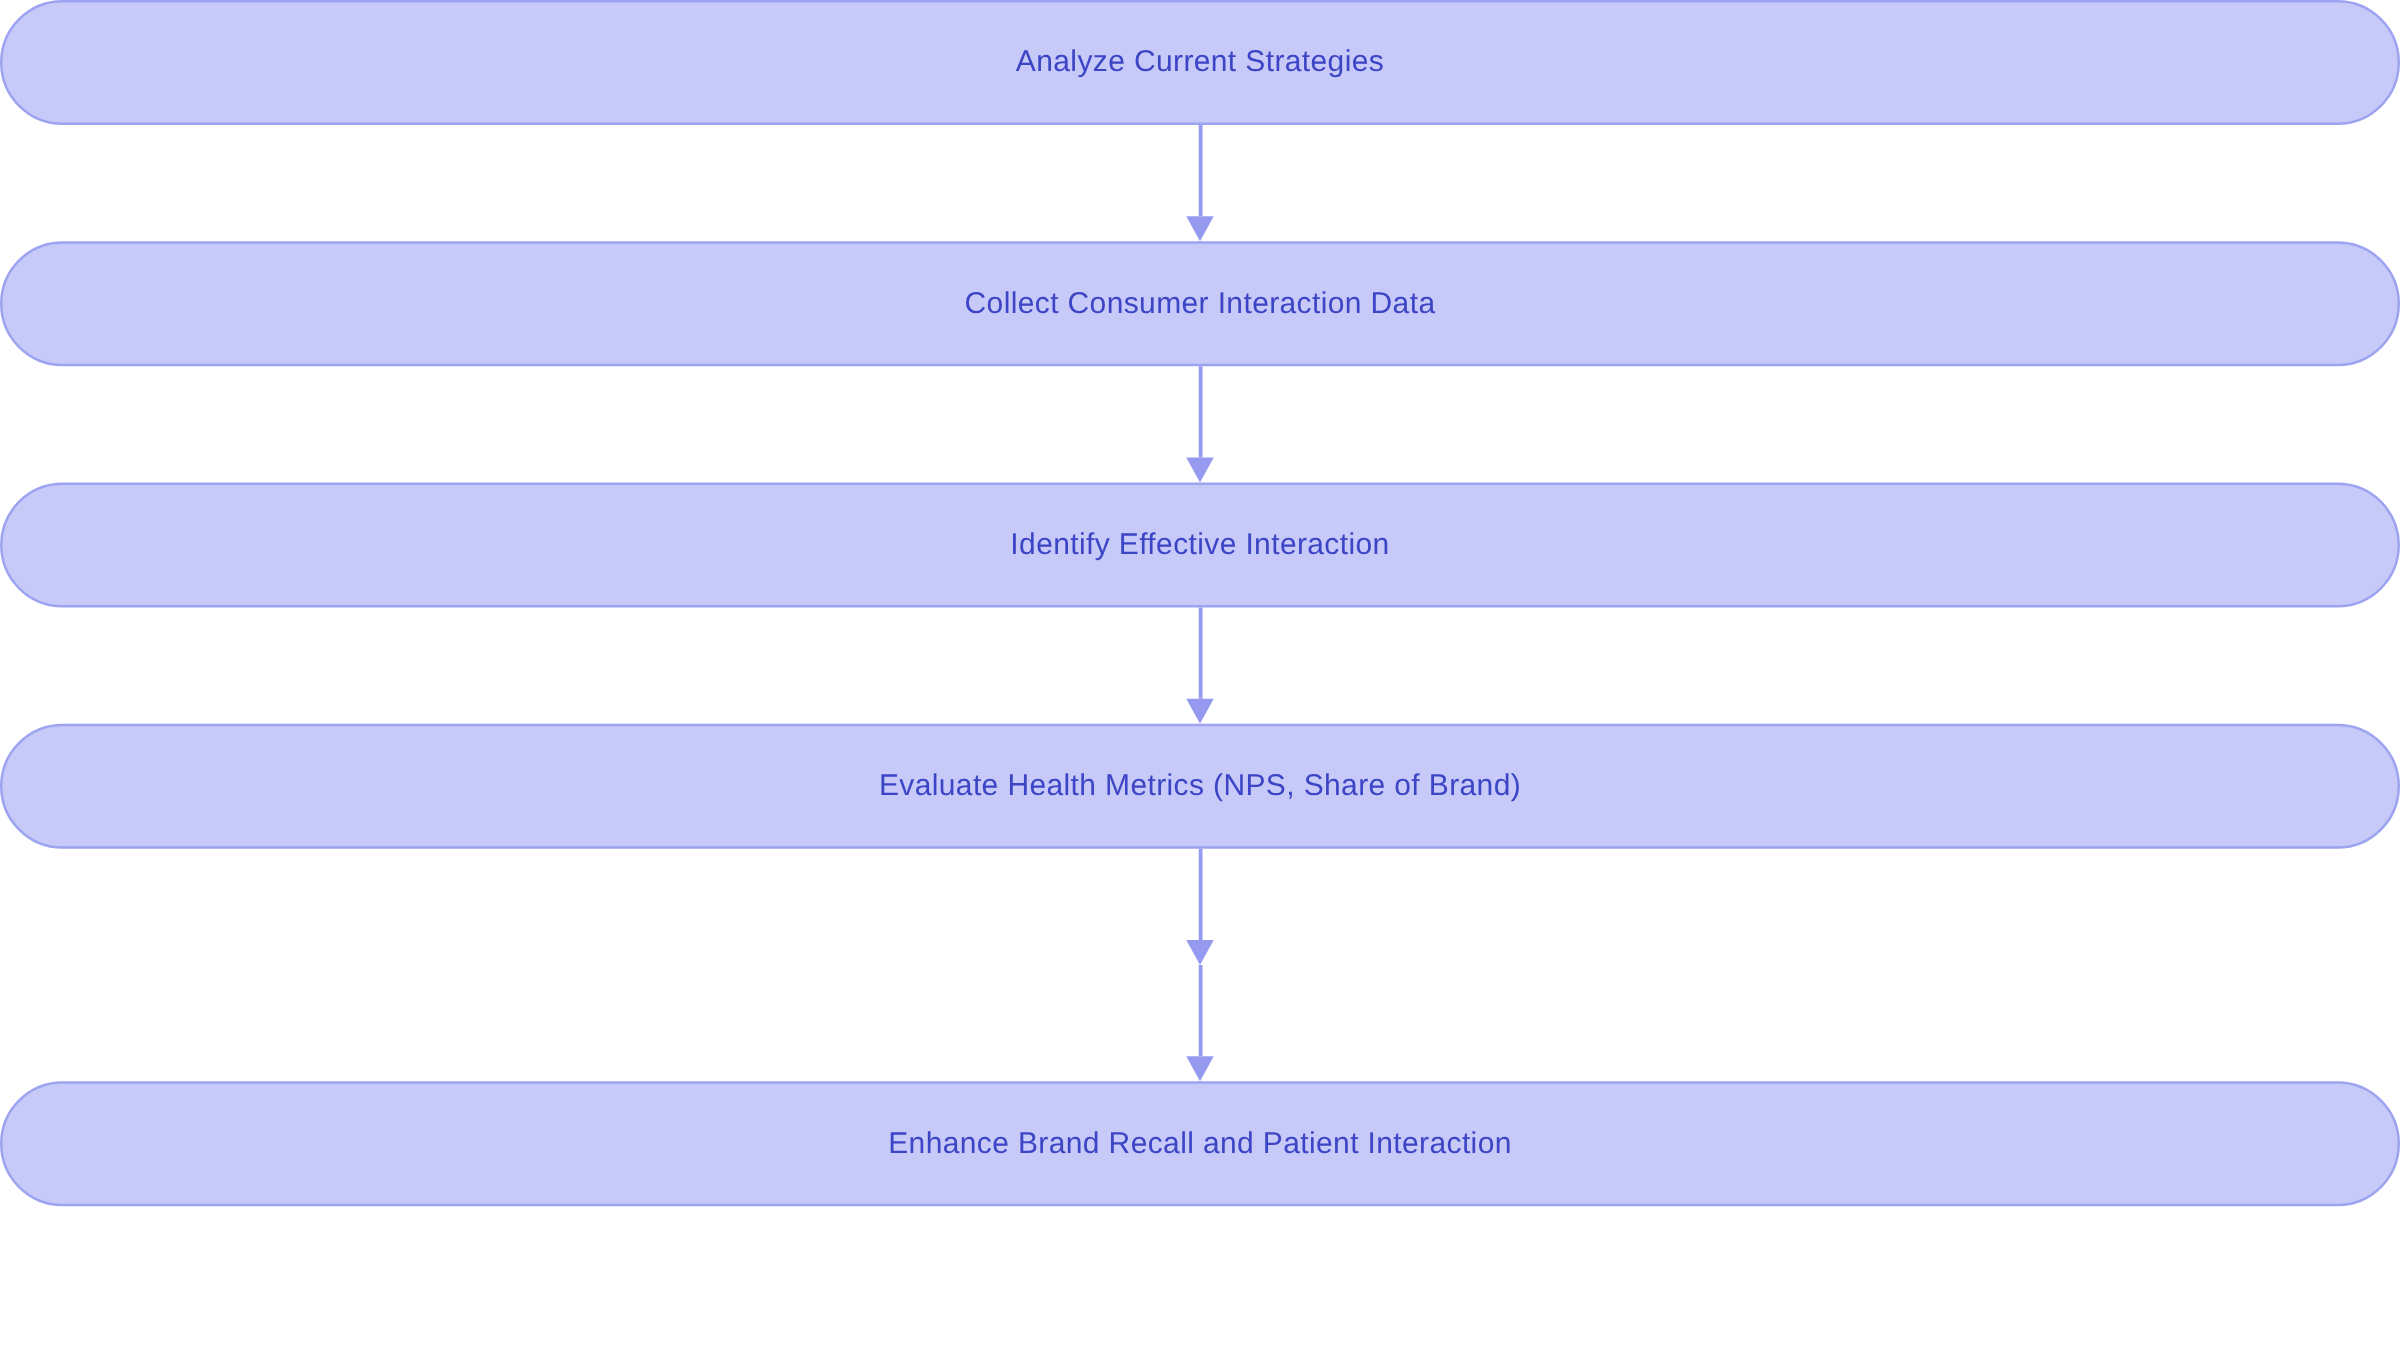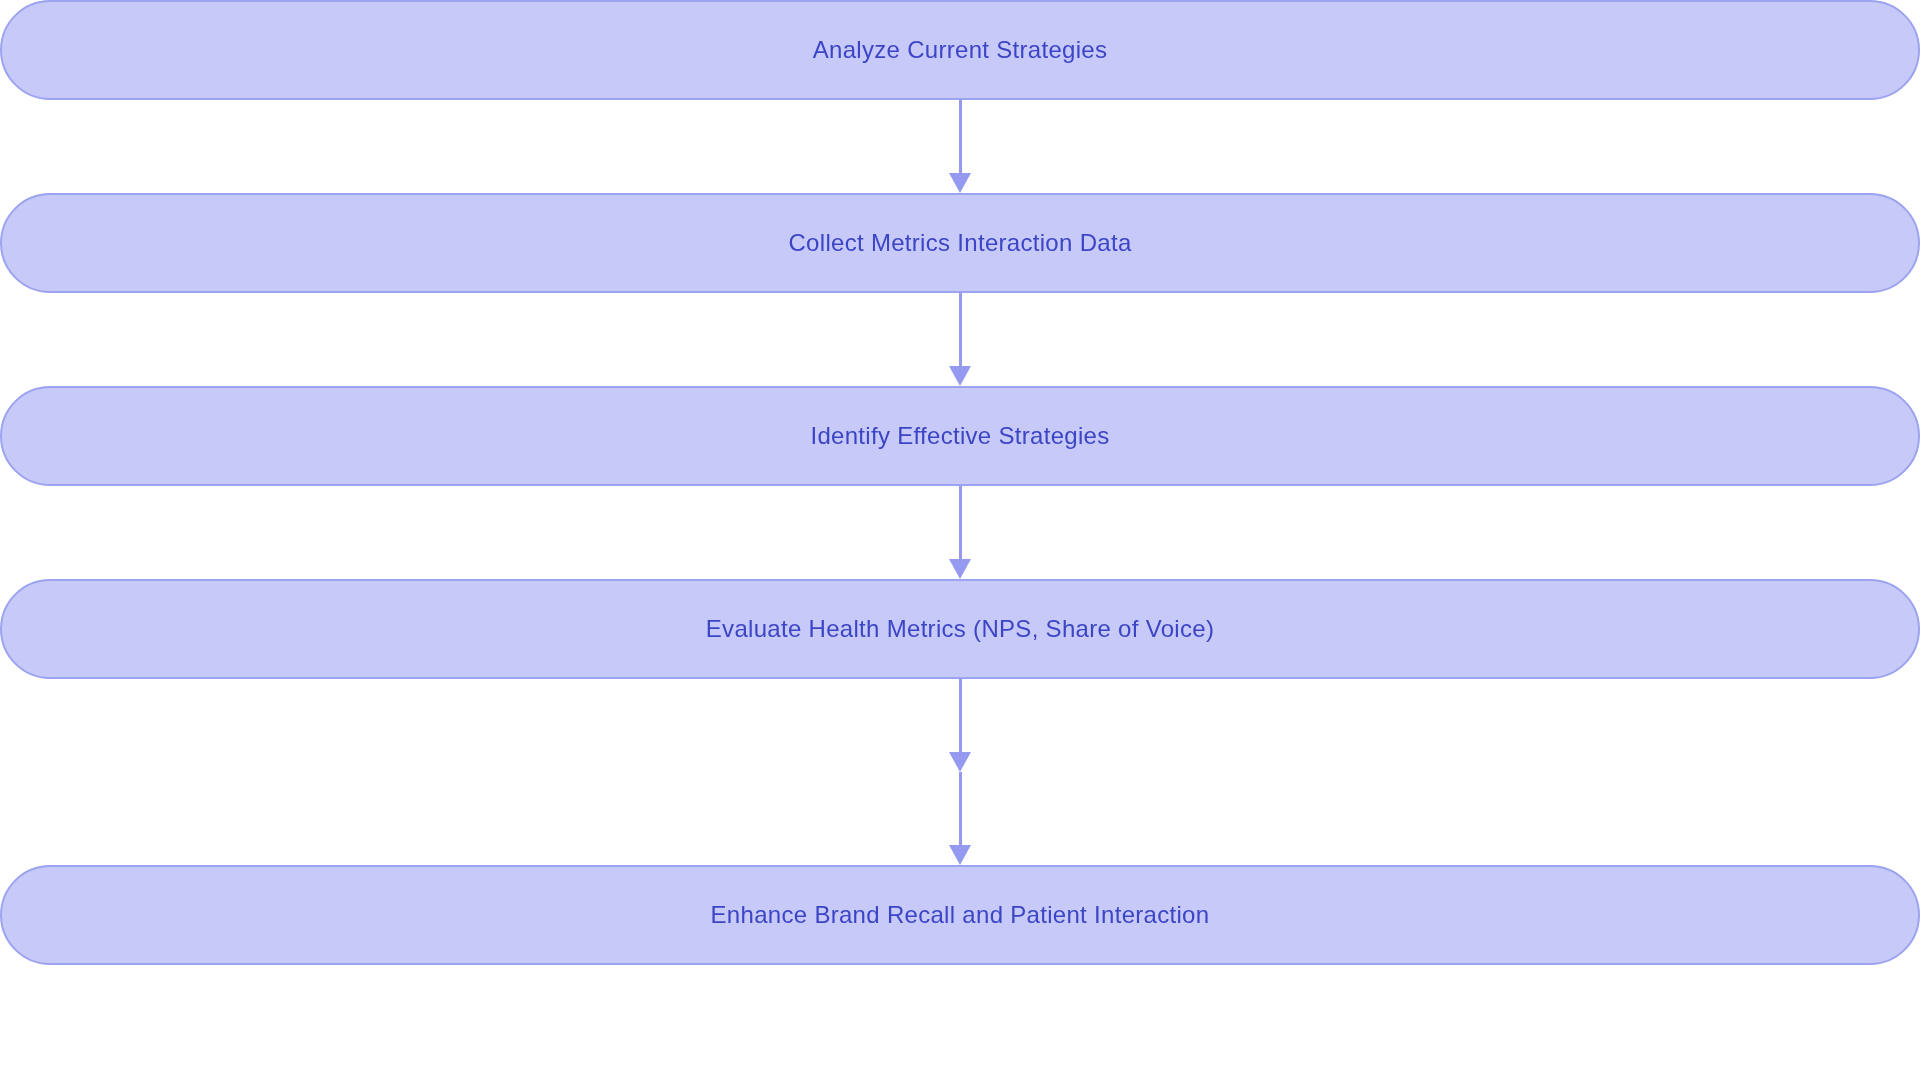--- a/index.html
+++ b/index.html
@@ -64,39 +64,39 @@
   <div class="flow-node">
     <span>Analyze Current Strategies</span>
   </div>
 
   <div class="flow-arrow">
     <div class="arrow-shaft"></div>
     <div class="arrow-head"></div>
   </div>
 
   <div class="flow-node">
-    <span>Collect Metrics Interaction Data</span>
+    <span>Collect Consumer Interaction Data</span>
   </div>
 
   <div class="flow-arrow">
     <div class="arrow-shaft"></div>
     <div class="arrow-head"></div>
   </div>
 
   <div class="flow-node">
-    <span>Identify Effective Strategies</span>
+    <span>Identify Effective Interaction</span>
   </div>
 
   <div class="flow-arrow">
     <div class="arrow-shaft"></div>
     <div class="arrow-head"></div>
   </div>
 
   <div class="flow-node">
-    <span>Evaluate Health Metrics (NPS, Share of Voice)</span>
+    <span>Evaluate Health Metrics (NPS, Share of Brand)</span>
   </div>
 
   <div class="flow-arrow">
     <div class="arrow-shaft"></div>
     <div class="arrow-head"></div>
   </div>
 
 
   <div class="flow-arrow">
     <div class="arrow-shaft"></div>

